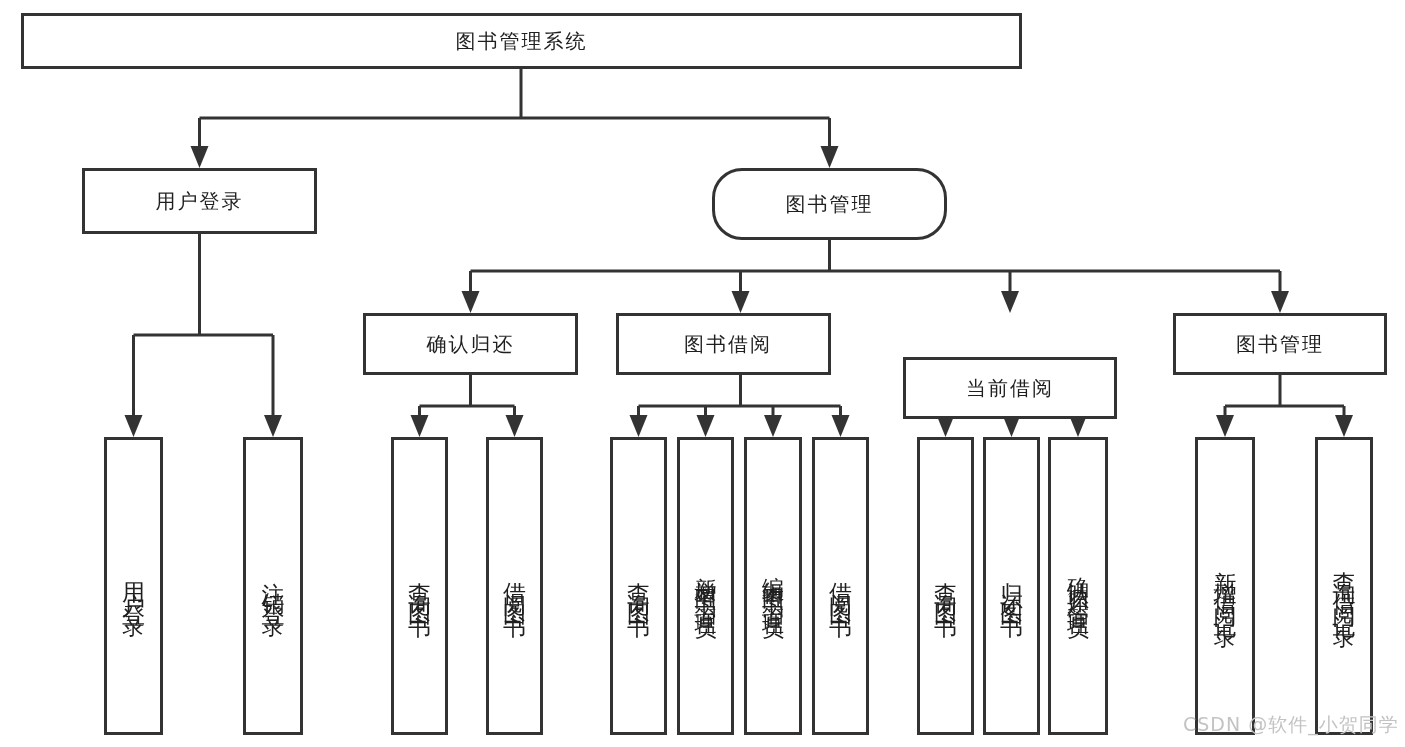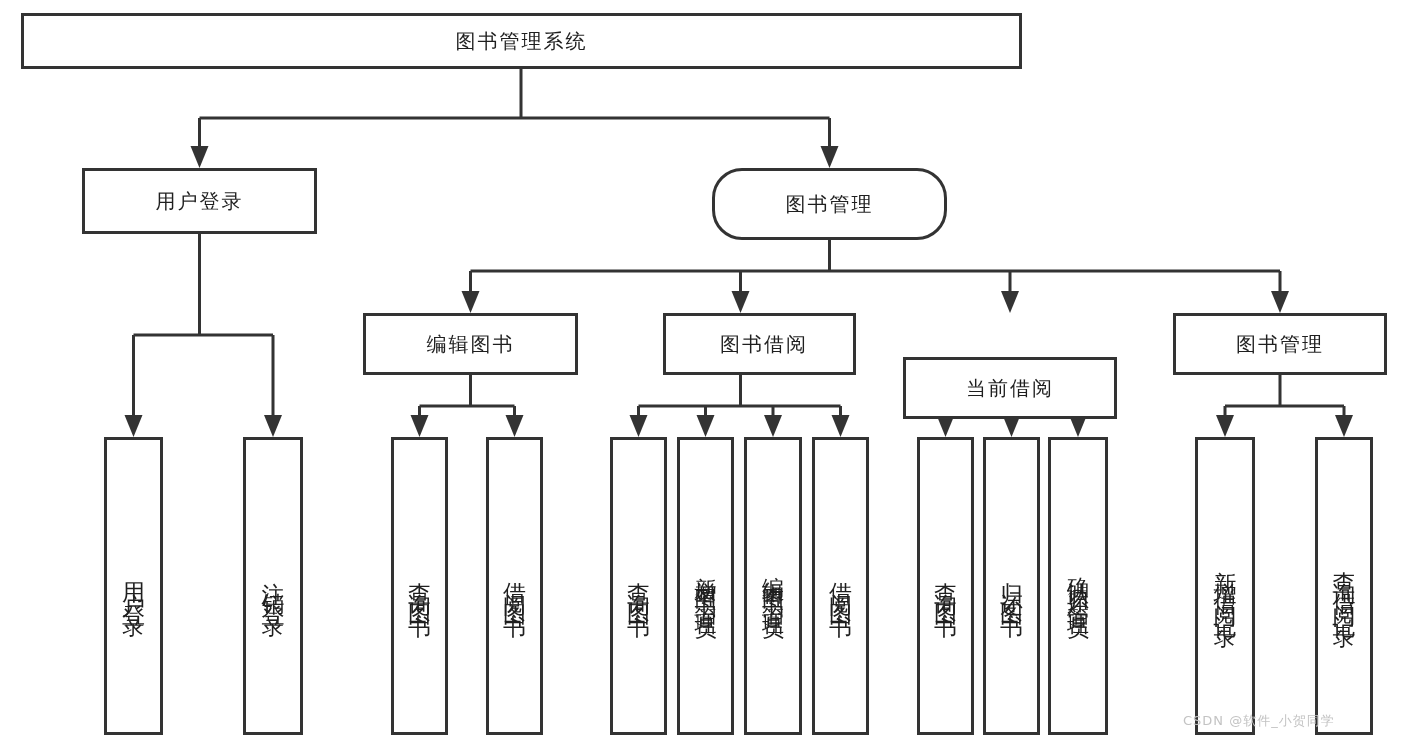--- a/index.html
+++ b/index.html
@@ -15,21 +15,21 @@
     z-index:2;
   }
   .h{font-size:20px;letter-spacing:2px;white-space:nowrap;justify-content:center;}
   .v span.vtxt{
     writing-mode:vertical-rl;text-orientation:mixed;
     font-size:23px;letter-spacing:11px;line-height:1;
   }
   .v.tight span.vtxt{letter-spacing:6px;font-size:22px;}
   .watermark{
     position:absolute;left:1183px;top:712px;z-index:5;
-    font-size:13px;letter-spacing:1px;color:#c3c3c3;white-space:nowrap;
+    font-size:19px;letter-spacing:1px;color:#c3c3c3;white-space:nowrap;
   }
 </style>
 </head>
 <body>
 
 <div class="stage">
 
   <svg class="connectors" width="1405" height="747" viewBox="0 0 1405 747">
     <g stroke="#333333" stroke-width="3" fill="none">
       <path d="M521,69 V118 M199.5,118 H829.5 M199.5,118 V150 M829.5,118 V150"></path>
@@ -68,23 +68,23 @@
   </div>
 
   <div class="box h" style="left:82px;top:168px;width:235px;height:66px;">
     <span>用户登录</span>
   </div>
   <div class="box h" style="left:712px;top:168px;width:235px;height:72px;border-radius:30px;">
     <span>图书管理</span>
   </div>
 
   <div class="box h" style="left:363px;top:313px;width:215px;height:62px;">
-    <span>编辑图书</span>
+    <span>确认归还</span>
   </div>
-  <div class="box h" style="left:663px;top:313px;width:193px;height:62px;padding-left:9px;">
+  <div class="box h" style="left:616px;top:313px;width:215px;height:62px;padding-left:9px;">
     <span>图书借阅</span>
   </div>
   <div class="box h" style="left:903px;top:313px;width:214px;height:62px;margin-top:44px;">
     <span>当前借阅</span>
   </div>
   <div class="box h" style="left:1173px;top:313px;width:214px;height:62px;">
     <span>图书管理</span>
   </div>
 
   <div class="box v" style="left:104px;top:437px;width:59px;height:298px;">

